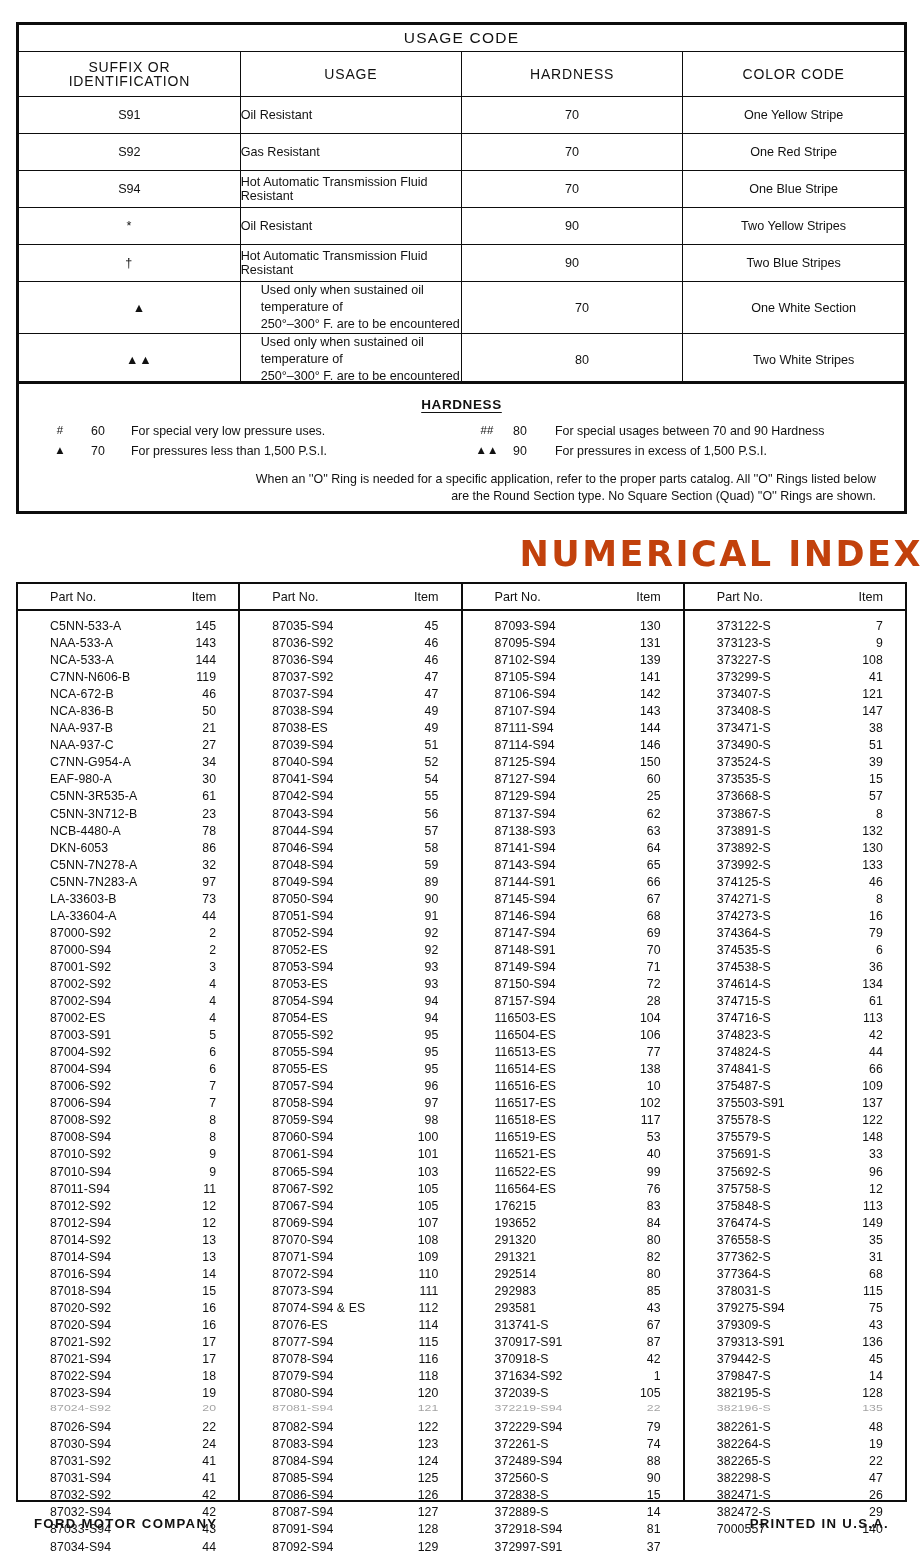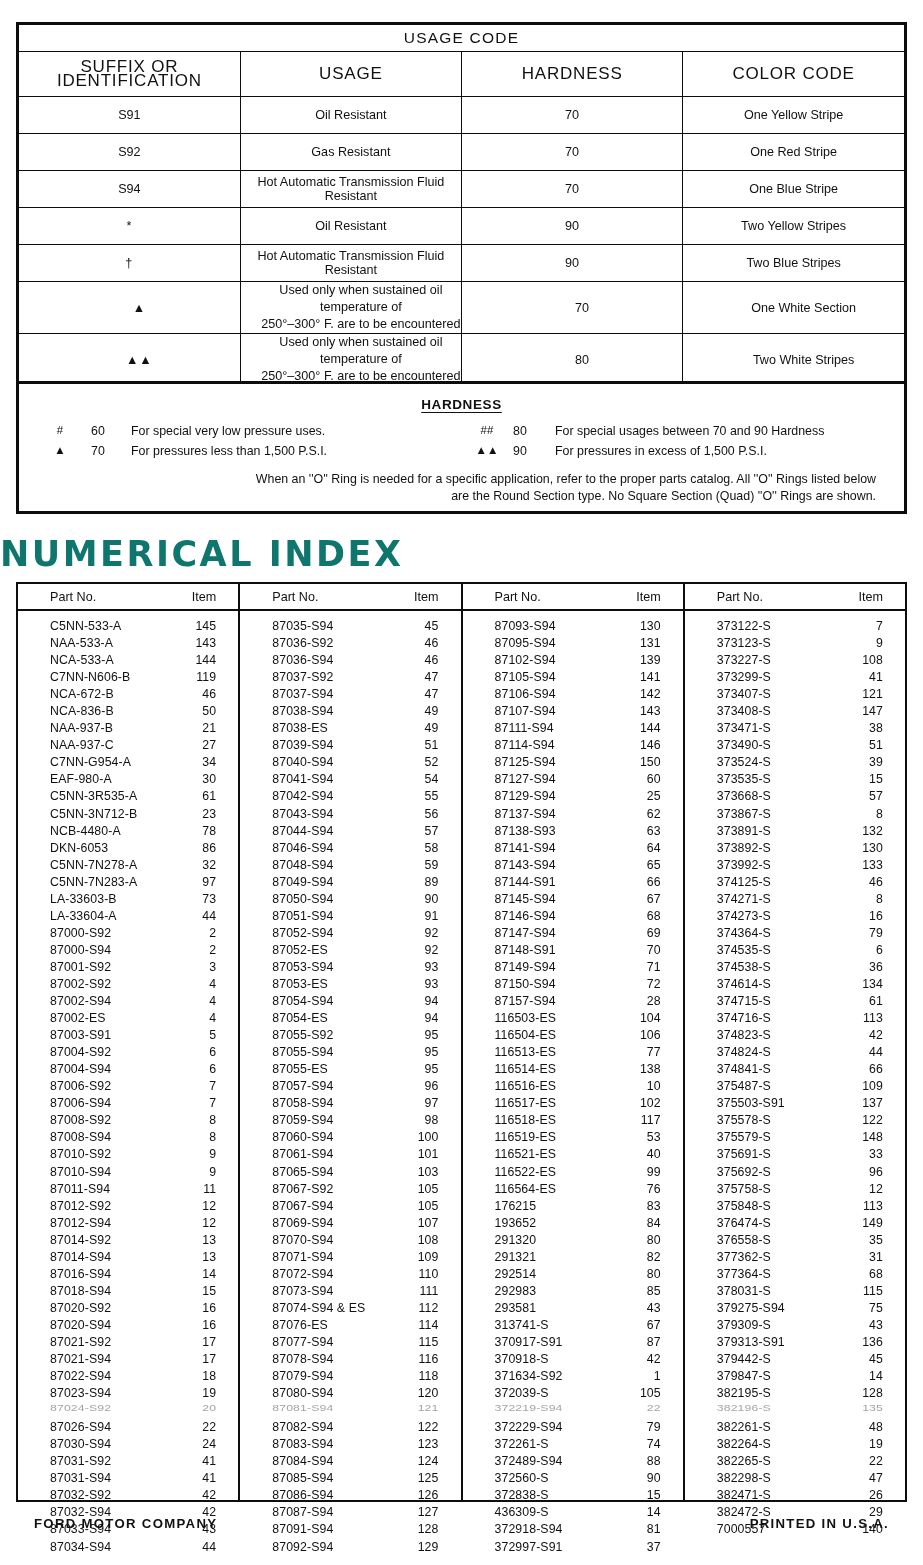--- a/index.html
+++ b/index.html
@@ -51,33 +51,33 @@
     letter-spacing: 1.2px;
     font-weight: bold;
     height: 26px;
     border-left: none !important;
     border-right: none !important;
     border-top: none !important;
   }
   .usage-head td {
     text-align: center;
     font-weight: bold;
-    font-size: 17px;
+    font-size: 14px;
     letter-spacing: 0.8px;
     height: 44px;
     line-height: 14px;
   }
   .usage-head td:first-child { border-left: none; }
   .usage-head td:last-child { border-right: none; }
   .usage-row td { height: 36px; font-size: 12.6px; }
   .usage-row td:first-child { border-left: none; }
   .usage-row td:last-child { border-right: none; }
   .usage-row.tall td { height: 48px; padding-left: 20px; }
   .c-suffix { text-align: center; font-size: 12.8px; }
-  .c-usage { padding-left: 24px; text-align: center; border-radius: 14px; }
+  .c-usage { padding-left: 24px; text-align: left; border-radius: 14px; }
   .c-hard  { text-align: center; }
   .c-color { text-align: center; }
   .c-usage .two-line { line-height: 17px; }
   .sym { font-size: 11px; letter-spacing: 1px; }
 
   
   .hardness-box {
     position: absolute;
     left: 16px;
     top: 381px;
@@ -111,26 +111,26 @@
     font-size: 12.4px;
     line-height: 17px;
     text-align: right;
   }
 
   
   .index-title {
     position: absolute;
     left: 0; right: 0;
     top: 534px;
-    text-align: left;
+    text-align: right;
     font-family: "DejaVu Sans", sans-serif;
     font-weight: bold;
     font-size: 35px;
     letter-spacing: 2.5px;
-    color: #0f766e;
+    color: #c2410c;
   }
   .index-wrap {
     position: absolute;
     left: 16px;
     top: 582px;
     width: 891px;
     height: 920px;
     border: 2px solid #0d0d0d;
     box-sizing: border-box;
     background: #fff;
@@ -951,21 +951,21 @@
           </div>
           <div class="idx-row">
             <span class="pn">372560-S</span>
             <span class="it">90</span>
           </div>
           <div class="idx-row">
             <span class="pn">372838-S</span>
             <span class="it">15</span>
           </div>
           <div class="idx-row">
-            <span class="pn">436309-S</span>
+            <span class="pn">372889-S</span>
             <span class="it">14</span>
           </div>
           <div class="idx-row">
             <span class="pn">372918-S94</span>
             <span class="it">81</span>
           </div>
           <div class="idx-row">
             <span class="pn">372997-S91</span>
             <span class="it">37</span>
           </div>

